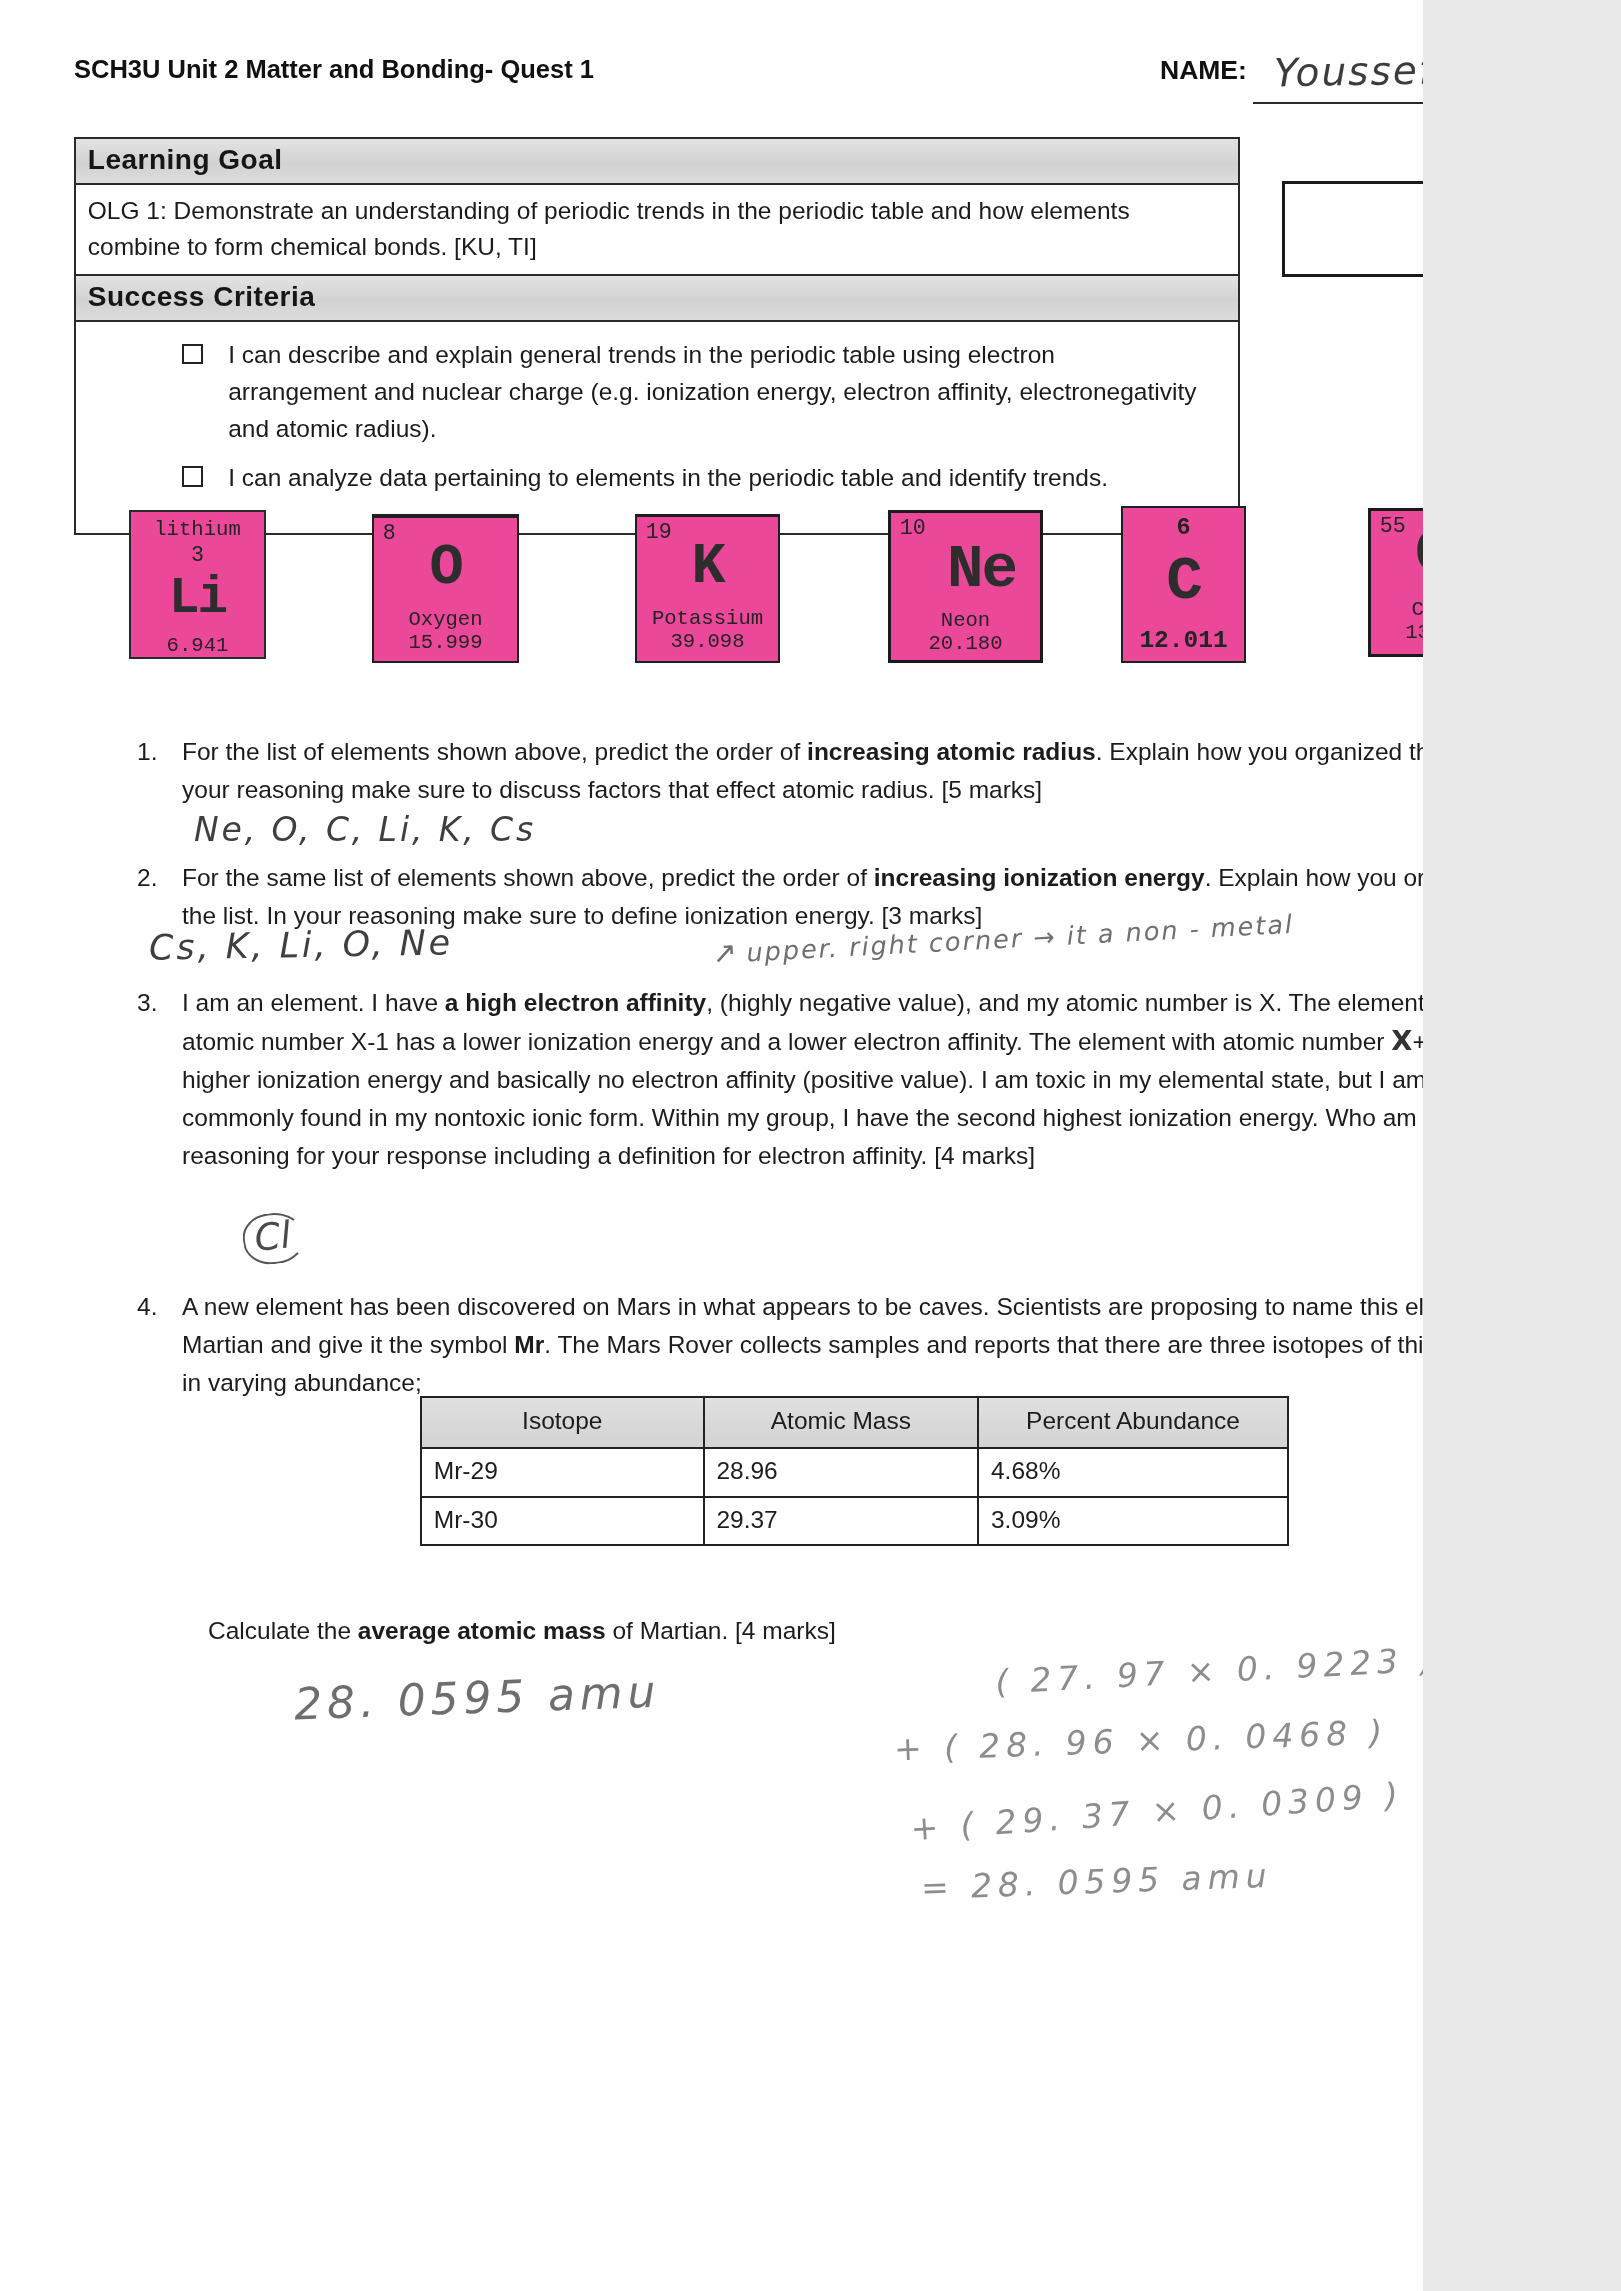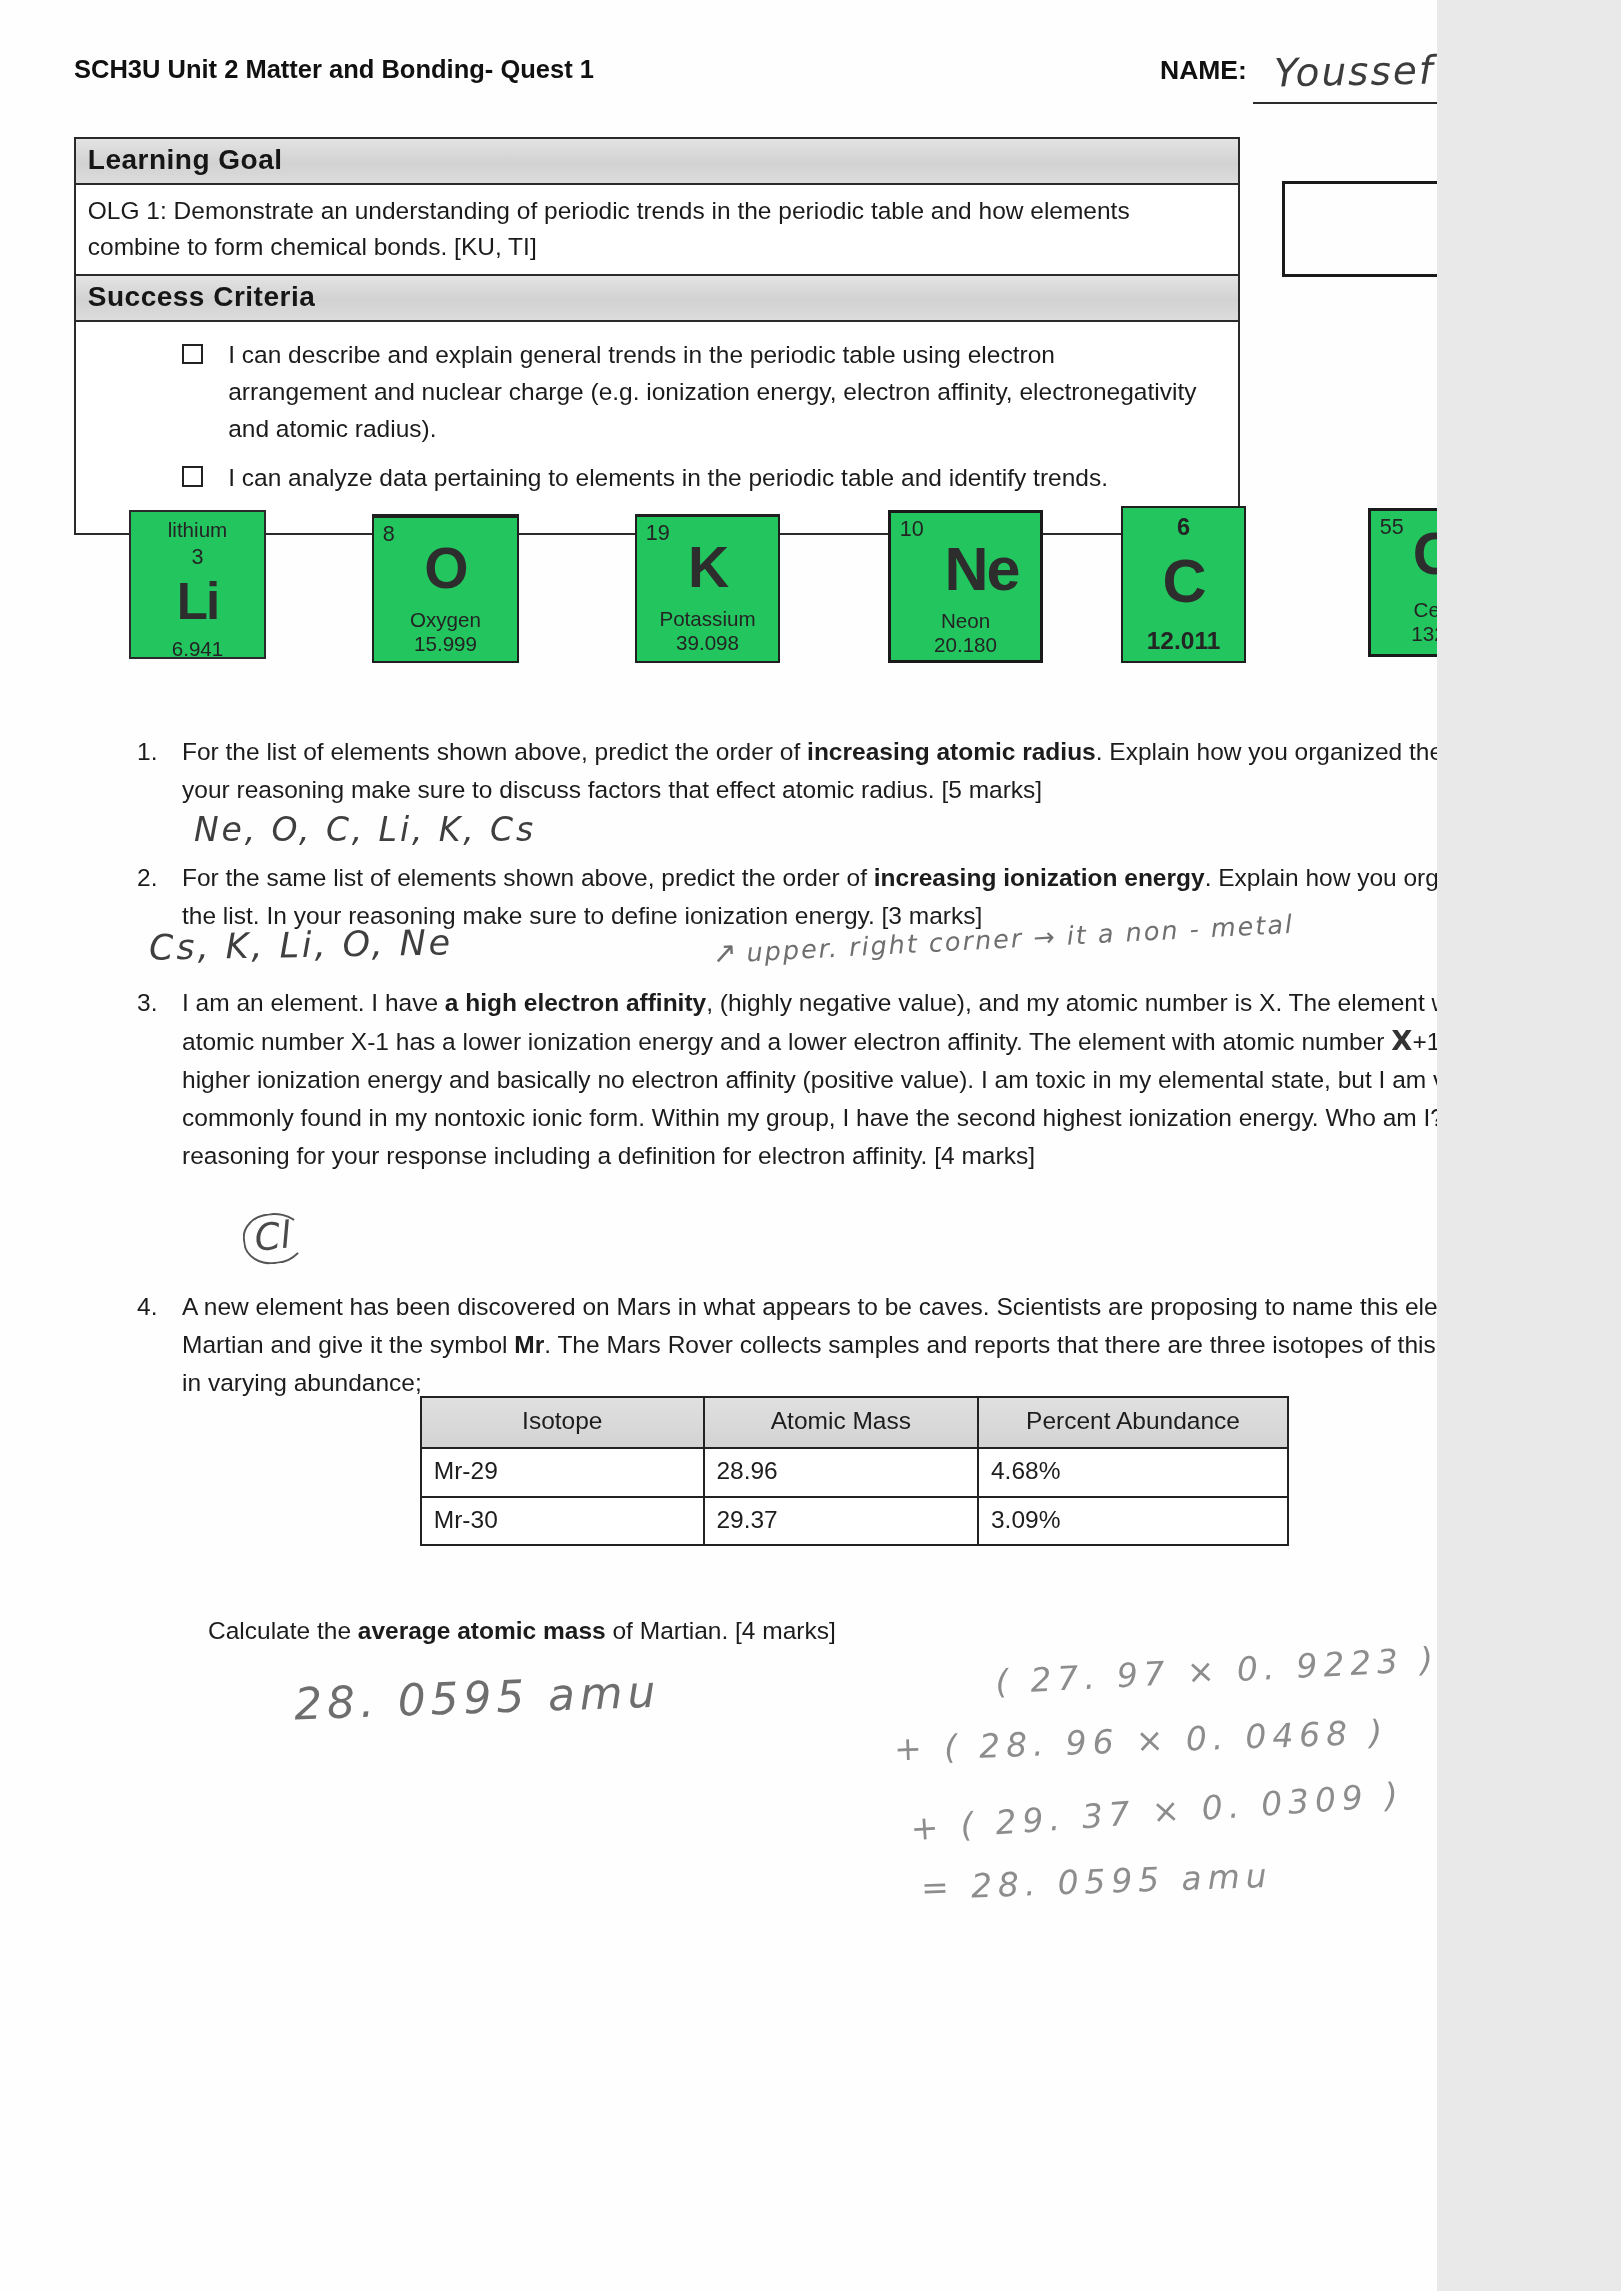--- a/index.html
+++ b/index.html
@@ -1,18 +1,18 @@
 <!DOCTYPE html>
 <html><head>
 <meta charset="utf-8">
 <style>
   html,body{margin:0;padding:0;background:#e9e9e9;}
   .page{
     position:relative;width:1423px;height:2292px;background:#fefefe;
-    font-family:"Liberation Sans",sans-serif;color:#1d1d1d;overflow:hidden;padding-left:14px;
+    font-family:"Liberation Sans",sans-serif;color:#1d1d1d;overflow:hidden;
   }
   
   .title{position:absolute;left:74px;top:55px;font-size:25.5px;font-weight:bold;color:#111;}
   .name-label{position:absolute;left:1160px;top:55px;font-size:26.5px;font-weight:bold;color:#111;}
   .name-line{position:absolute;left:1253px;top:102px;width:284px;border-bottom:2.9px solid #2b2b2b;}
   .hand{font-family:"DejaVu Sans",sans-serif;font-style:italic;}
   .name-value{position:absolute;left:1274px;top:49px;font-size:39px;color:#3c3c3c;transform:rotate(-1deg);letter-spacing:2px;}
   
   .score-box{position:absolute;left:1282px;top:181px;width:267px;height:96px;border:3.9px solid #1a1a1a;
     display:flex;align-items:center;justify-content:flex-end;padding-right:27.4px;box-sizing:border-box;}
@@ -22,21 +22,21 @@
   .bar{background:linear-gradient(180deg,#e3e3e3 0%,#d2d2d2 55%,#dcdcdc 100%);
     border-bottom:2px solid #2a2a2a;font-size:28px;font-weight:bold;color:#161616;
     padding:4.9px 11.8px 6.9px 11.8px;letter-spacing:0.5px;}
   .bar.mid{border-top:2px solid #2a2a2a;}
   .goal-text{font-size:24.5px;line-height:36px;padding:7.8px 13.7px 9.8px 11.8px;color:#1b1b1b;width:1108px;}
   .criteria{padding:13.7px 19.6px 25.5px 106px;}
   .crit{display:flex;margin-bottom:11.8px;}
   .cb{flex-shrink:0;width:16.7px;height:16.7px;border:2.9px solid #222;margin:7.8px 25.5px 0 0;background:#fff;}
   .crit-text{font-size:24.5px;line-height:37px;width:970px;color:#1b1b1b;}
   
-  .tile{position:absolute;background:#22c55e;text-align:center;color:#242424;box-sizing:border-box;}
+  .tile{position:absolute;background:#ec4899;text-align:center;color:#242424;box-sizing:border-box;font-family:Liberation Mono, monospace;}
   .enum-corner{position:absolute;top:2.9px;left:8.8px;font-size:21.6px;text-align:left;}
   .esym{font-weight:bold;line-height:1;letter-spacing:-2px;color:#2d2d2d;}
   .ename{font-size:20.6px;}
   .emass{font-size:20.6px;}
   .t-li{left:129px;top:510px;width:137px;height:149px;border:2px solid #2a2a2a;padding-top:5.9px;}
   .t-li .ename{font-size:20.6px;}
   .t-li .enum{font-size:21.6px;margin-top:2px;}
   .t-li .esym{font-size:51px;margin-top:5.9px;}
   .t-li .emass{margin-top:9.8px;}
   .t-o{left:372px;top:514px;width:147px;height:149px;border:2.9px solid #1f1f1f;border-top-width:4.9px;}

